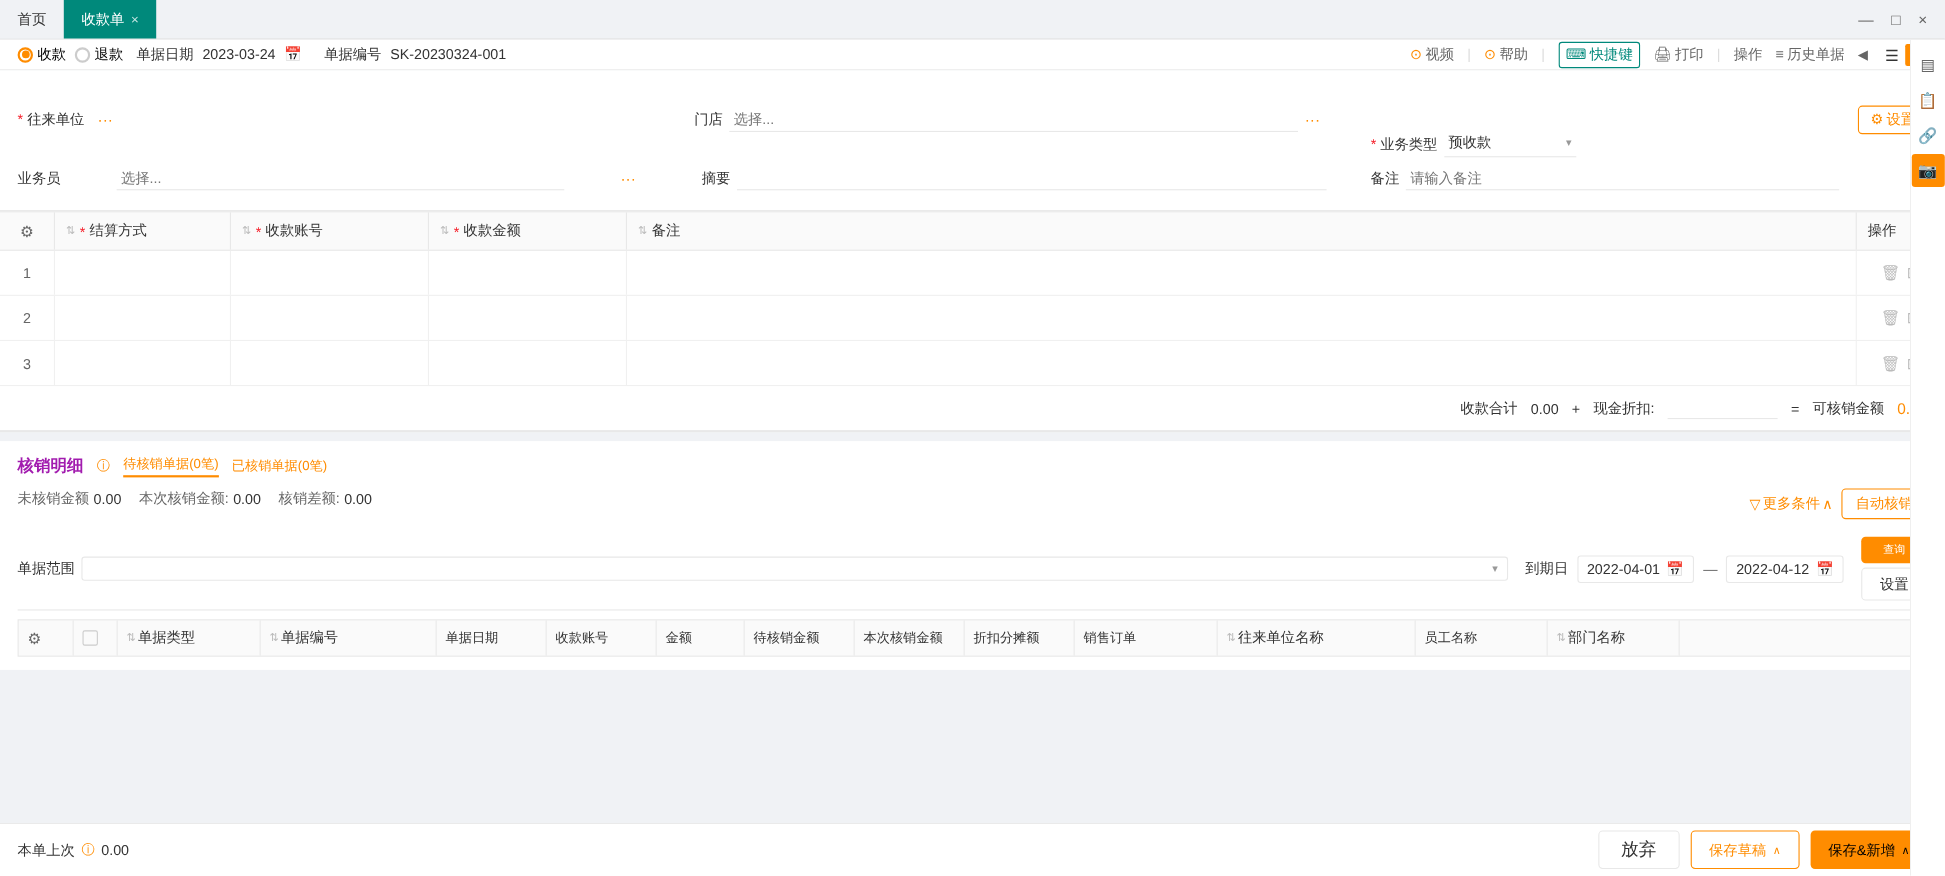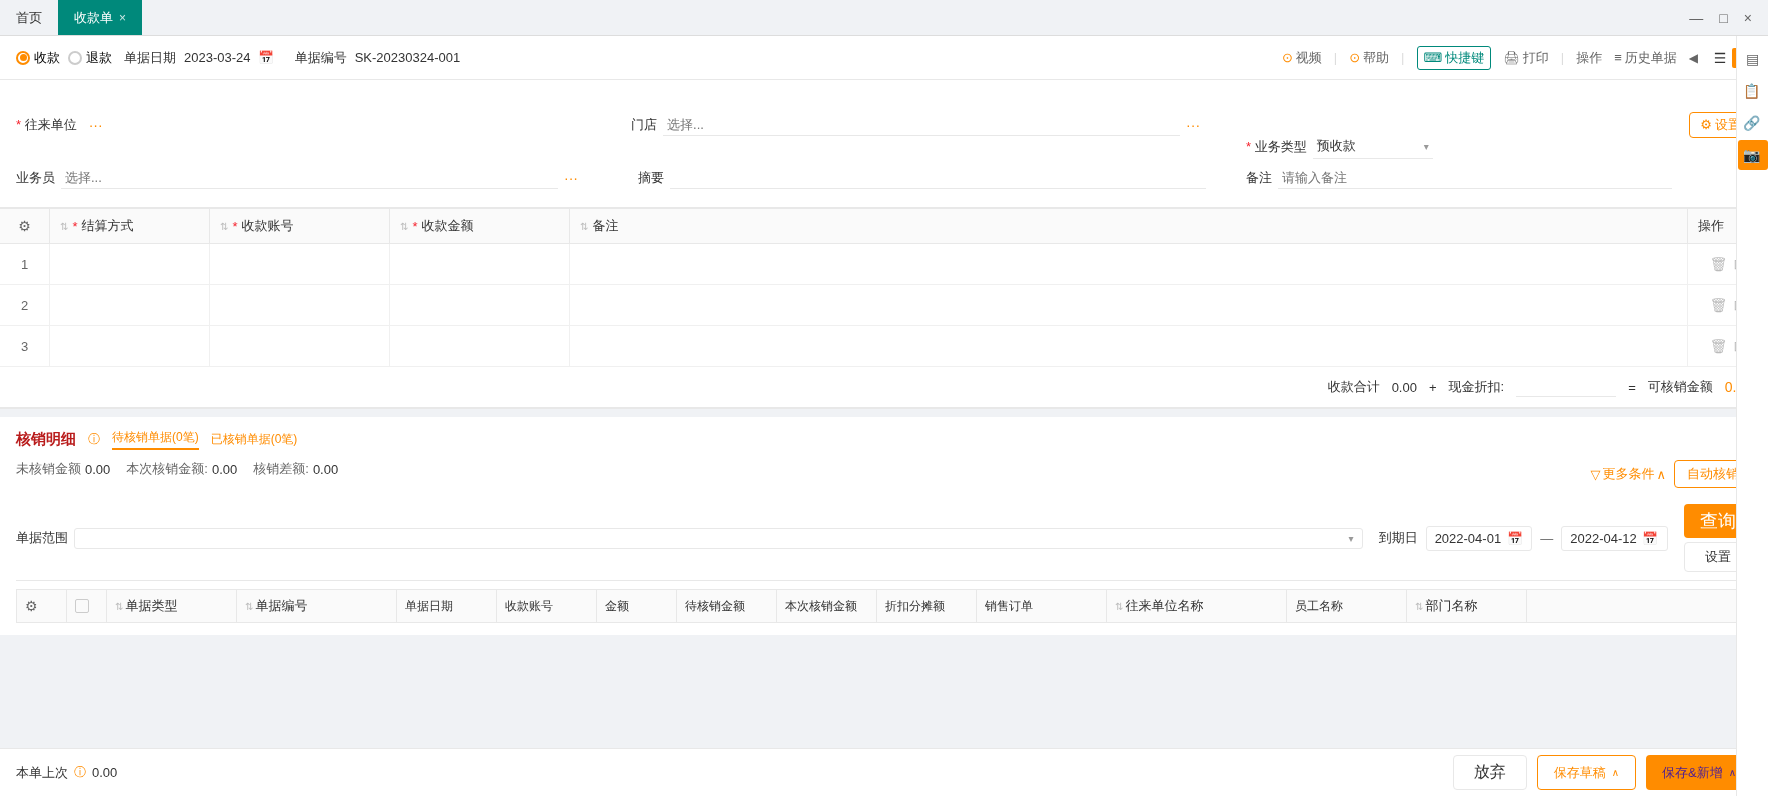--- a/index.html
+++ b/index.html
@@ -18,21 +18,21 @@
       background: #00897b; color: #fff; padding: 0 16px; height: 100%;
       display: flex; align-items: center; cursor: pointer; font-size: 13px; gap: 6px;
     }
     .tab-close { color: #fff; font-size: 12px; cursor: pointer; opacity: 0.8; }
     .tab-bar-right { margin-left: auto; display: flex; align-items: center; gap: 8px; padding-right: 12px; }
     .win-btn { color: #666; font-size: 14px; cursor: pointer; padding: 0 4px; }
 
     
     .toolbar {
       background: #fff; border-bottom: 1px solid #e8e8e8;
-      display: flex; align-items: center; height: 44px; padding: 0 16px; gap: 12px;
+      display: flex; align-items: center; height: 28px; padding: 0 16px; gap: 12px;
     }
     .radio-group { display: flex; align-items: center; gap: 8px; }
     .radio-item { display: flex; align-items: center; gap: 4px; cursor: pointer; }
     .radio-dot { width: 14px; height: 14px; border-radius: 50%; border: 2px solid #ccc; display: flex; align-items: center; justify-content: center; }
     .radio-dot.active { border-color: #ff8c00; }
     .radio-dot.active::after { content: ''; width: 7px; height: 7px; border-radius: 50%; background: #ff8c00; }
     .doc-info { display: flex; align-items: center; gap: 8px; color: #333; }
     .doc-date-label { color: #333; }
     .doc-date-value { color: #333; font-weight: 500; }
     .calendar-icon { color: #ff8c00; cursor: pointer; }
@@ -108,21 +108,21 @@
       border: none; border-bottom: 1px solid #e8e8e8; width: 100px; outline: none;
       padding: 2px 4px; text-align: right;
     }
     .summary-result { color: #ff8c00; font-weight: 500; font-size: 14px; }
     .plus-sign { color: #333; }
     .eq-sign { color: #333; }
 
     
     .verify-section { background: #fff; margin-top: 8px; padding: 12px 16px; }
     .verify-header { display: flex; align-items: center; gap: 12px; margin-bottom: 10px; }
-    .verify-title { font-size: 15px; font-weight: 600; color: #b91c1c; }
+    .verify-title { font-size: 15px; font-weight: 600; color: #a21caf; }
     .info-icon { color: #ff8c00; font-size: 12px; cursor: pointer; }
     .tab-link { color: #ff8c00; cursor: pointer; font-size: 12px; }
     .tab-link.active-tab { border-bottom: 2px solid #ff8c00; padding-bottom: 2px; }
     .verify-stats { display: flex; align-items: center; gap: 16px; margin-bottom: 10px; font-size: 13px; }
     .stat-item { display: flex; align-items: center; gap: 4px; }
     .stat-label { color: #666; }
     .stat-value { color: #333; font-weight: 500; }
     .verify-actions { margin-left: auto; display: flex; align-items: center; gap: 8px; }
     .more-conditions { color: #ff8c00; cursor: pointer; font-size: 12px; display: flex; align-items: center; gap: 2px; }
     .auto-verify-btn {
@@ -143,21 +143,21 @@
     }
     .date-range { display: flex; align-items: center; gap: 8px; }
     .date-input {
       border: 1px solid #e8e8e8; border-radius: 3px; padding: 4px 8px;
       display: flex; align-items: center; gap: 6px; cursor: pointer; background: #fff;
     }
     .date-text { color: #333; }
     .date-dash { color: #666; }
     .query-btn {
       background: #ff8c00; color: #fff; border: none; border-radius: 4px;
-      padding: 5px 16px; cursor: pointer; font-size: 18px;
+      padding: 5px 16px; cursor: pointer; font-size: 10px;
     }
     .setting-btn {
       background: #fff; border: 1px solid #e8e8e8; color: #333; border-radius: 4px;
       padding: 5px 16px; cursor: pointer; font-size: 13px;
     }
     .filter-buttons { display: flex; flex-direction: column; gap: 4px; margin-left: auto; }
 
     
     .bottom-table-header {
       display: grid;
@@ -180,21 +180,21 @@
     .footer-right { margin-left: auto; display: flex; gap: 10px; }
     .btn-discard {
       border: 1px solid #e8e8e8; background: #fff; color: #333; border-radius: 4px;
       padding: 6px 20px; cursor: pointer; font-size: 16px;
     }
     .btn-draft {
       border: 1px solid #ff8c00; background: #fff; color: #ff8c00; border-radius: 4px;
       padding: 6px 16px; cursor: pointer; font-size: 13px; display: flex; align-items: center; gap: 6px;
     }
     .btn-save {
-      background: #ff8c00; color: #4c1d95; border: none; border-radius: 4px;
+      background: #ff8c00; color: #000000; border: none; border-radius: 4px;
       padding: 6px 16px; cursor: pointer; font-size: 13px; display: flex; align-items: center; gap: 6px;
     }
     .btn-arrow { font-size: 10px; }
 
     
     .right-sidebar {
       position: fixed; right: 0; top: 36px; width: 32px;
       background: #fff; border-left: 1px solid #e8e8e8; display: flex; flex-direction: column;
       align-items: center; padding: 8px 0; gap: 2px; height: calc(796px - 36px);
     }
@@ -309,21 +309,21 @@
         <span class="chevron-down">▾</span>
       </div>
     </div>
     <div class="settings-btn">
       <span>⚙</span>
       <span>设置</span>
     </div>
   </div>
   <div class="form-row">
 
-    <div class="form-field" style="flex:2;">
+    <div class="form-field" style="flex:2;gap:45px;">
       <span class="form-label">业务员</span>
       <input class="form-input" placeholder="选择..." style="">
       <span class="more-btn">···</span>
     </div>
     <div class="field-separator"></div>
 
     <div class="form-field" style="flex:2;margin-left:14px;">
       <span class="form-label">摘要</span>
       <input class="form-input" style="">
     </div>

